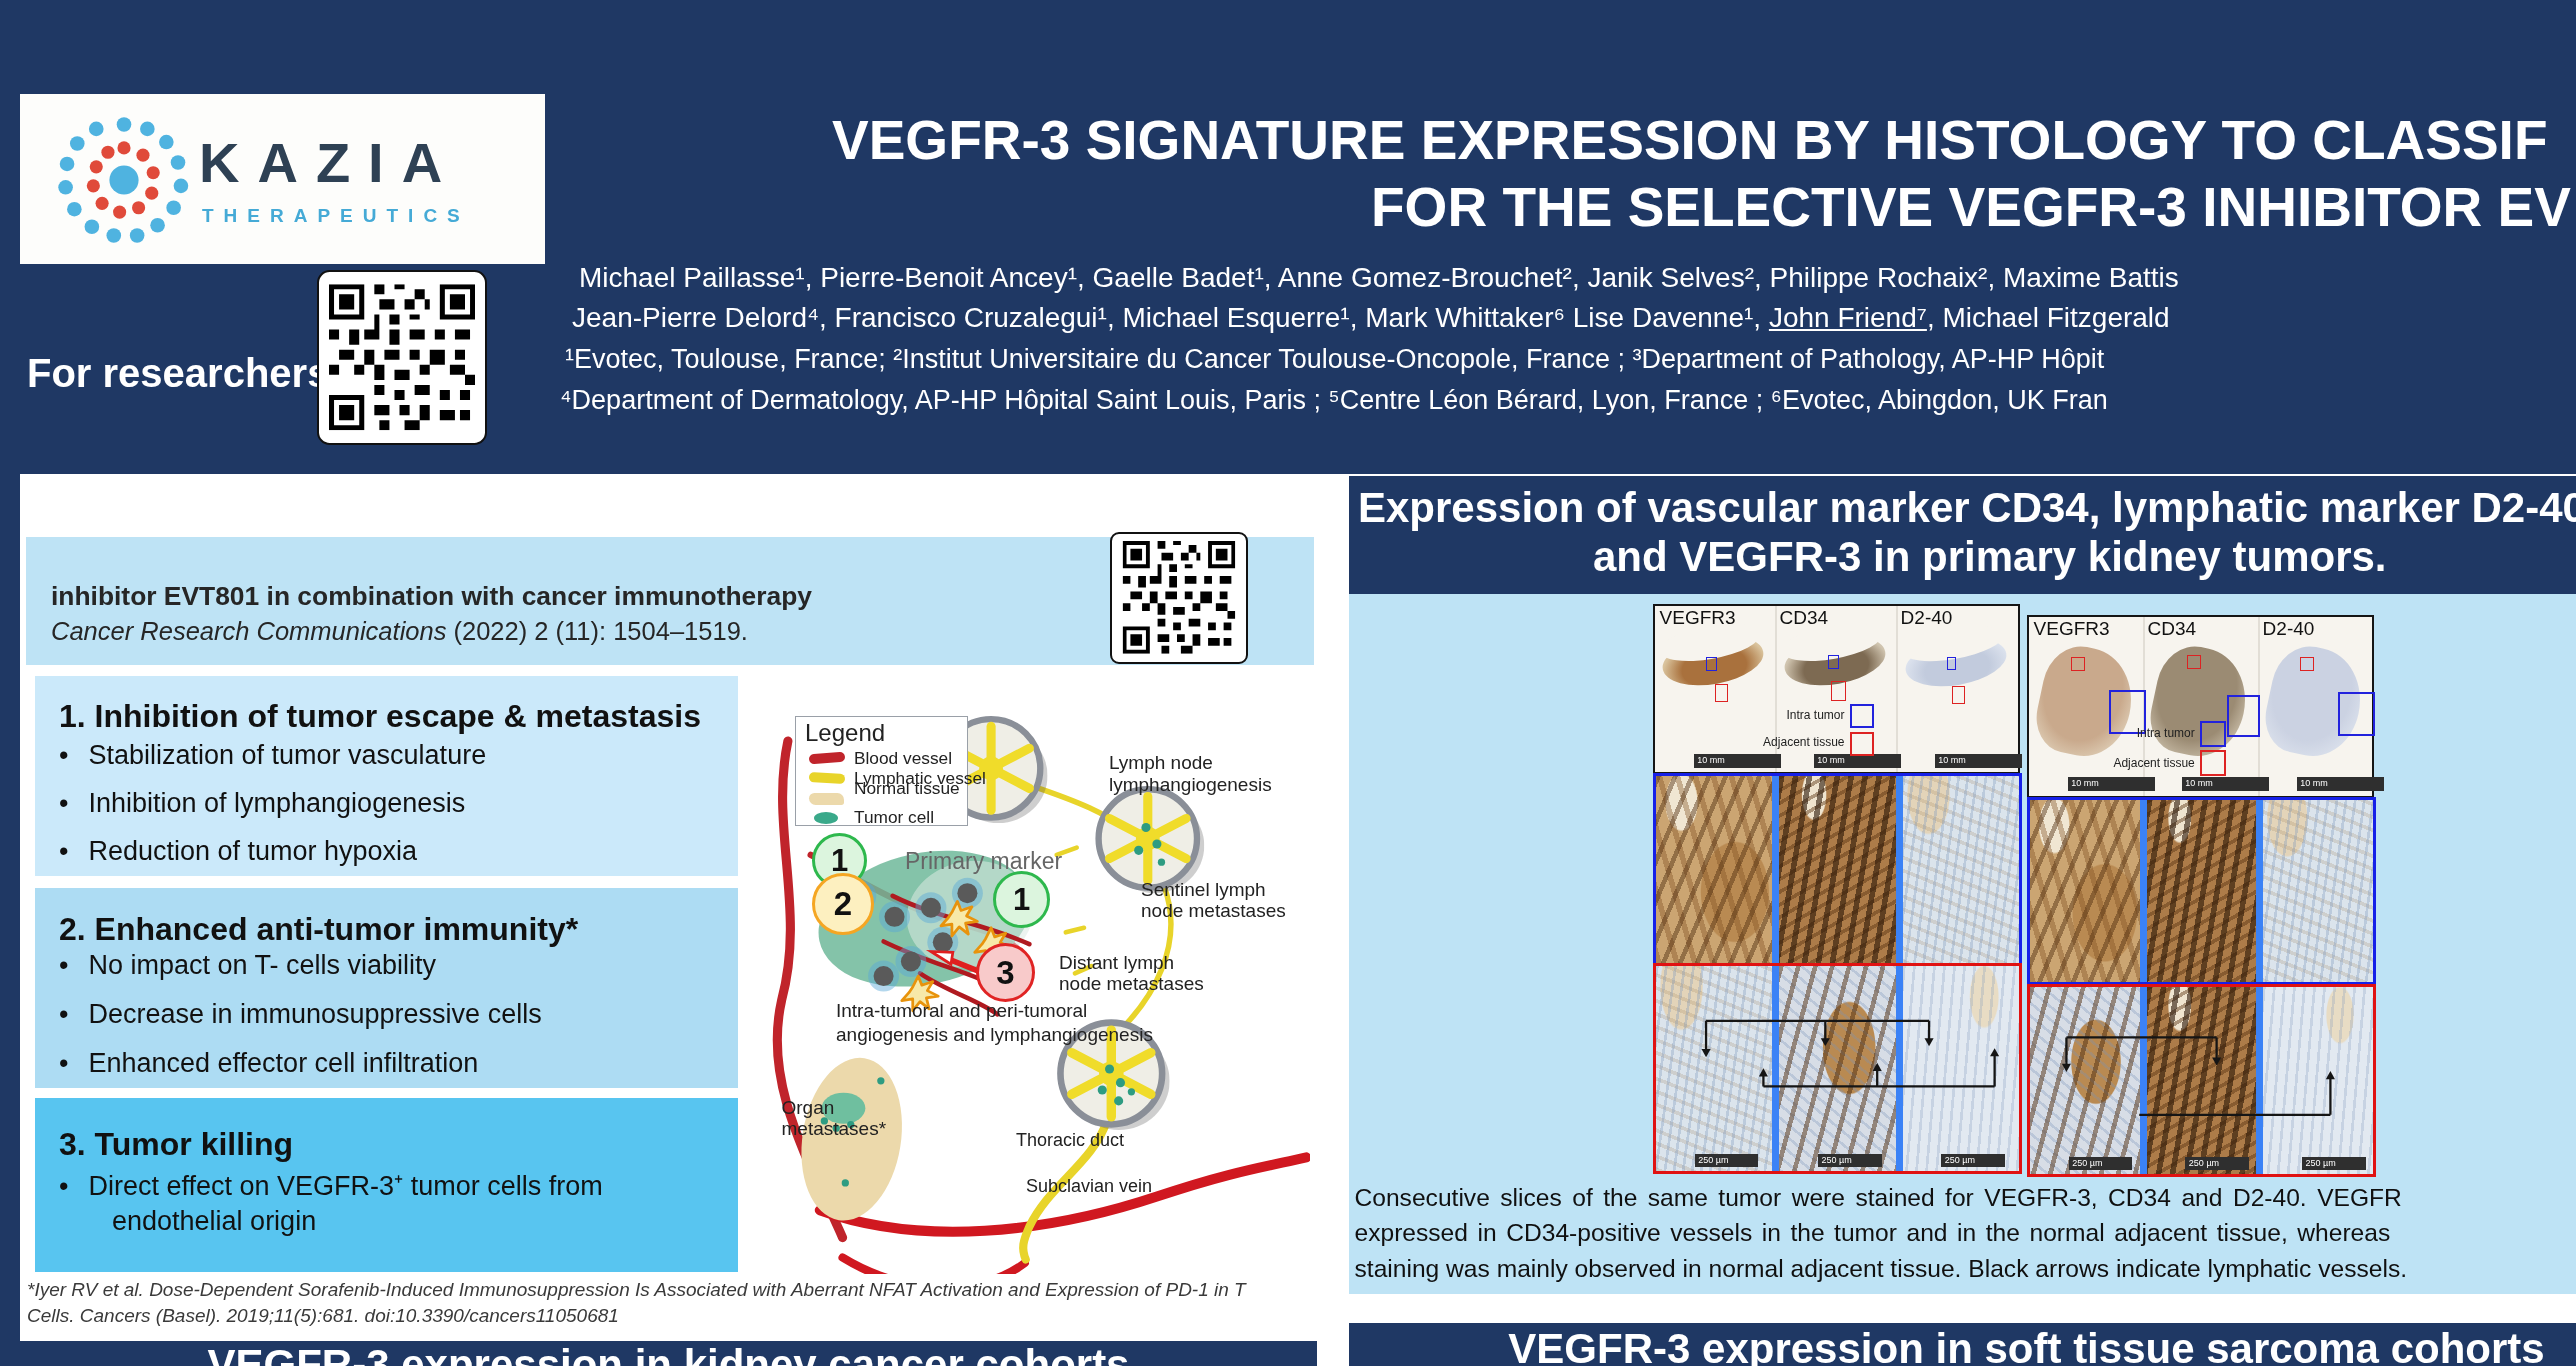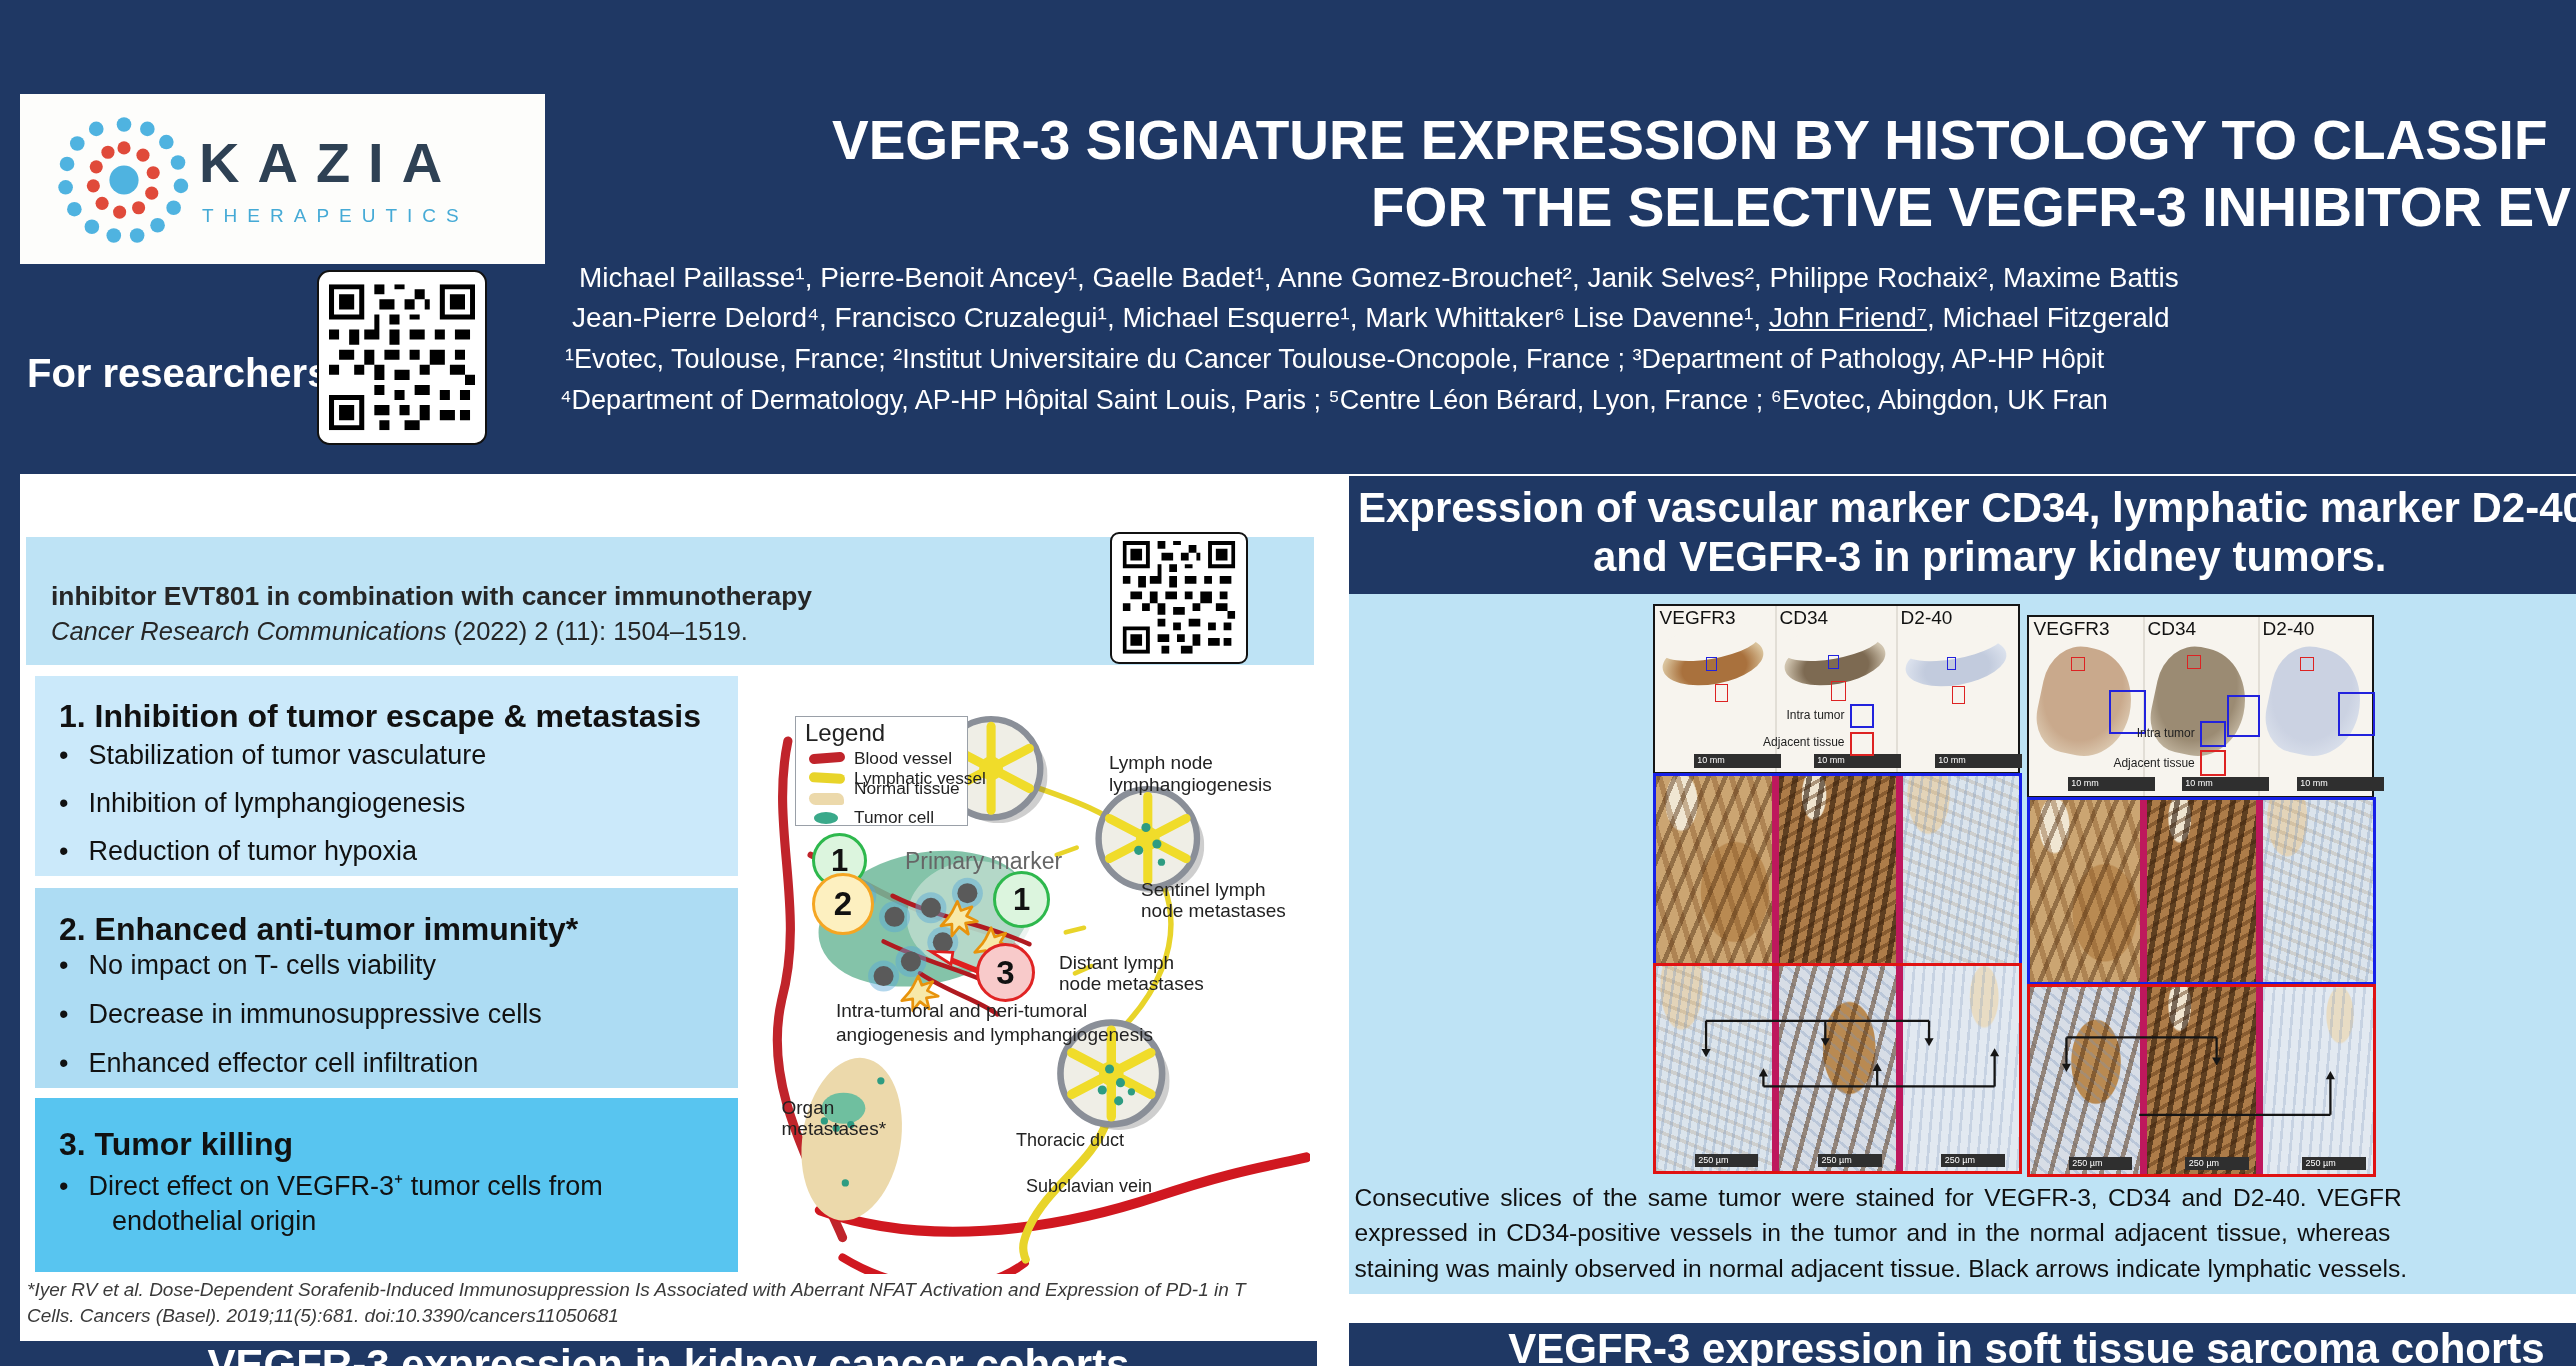--- a/index.html
+++ b/index.html
@@ -7,21 +7,21 @@
           background:#1F3864;font-family:"Liberation Sans",sans-serif;}
   .abs{position:absolute;}
   .nw{white-space:nowrap;}
   .w{color:#fff;}
   .b{font-weight:bold;}
   .i{font-style:italic;}
 
   
   .logo-card{left:20px;top:94px;width:525px;height:170px;background:#fdfdfb;}
   .logo-word{left:179px;top:36px;font-size:56px;font-weight:bold;letter-spacing:18px;color:#2e4154;}
-  .logo-sub{left:182px;top:111px;font-size:19px;letter-spacing:10px;color:#45aad6;font-weight:normal;}
+  .logo-sub{left:182px;top:111px;font-size:19px;letter-spacing:10px;color:#45aad6;font-weight:bold;}
   .for-researchers{left:27px;top:351px;font-size:40px;font-weight:bold;color:#fff;}
   .qr{background:#fff;border-radius:12.8px;border:2.7px solid #111;}
   .qr svg{position:absolute;left:6%;top:6%;width:88%;height:88%;}
   .title-line{color:#fff;font-weight:bold;font-size:55px;}
   .authors{color:#fff;font-size:28px;}
   .affil{color:#fff;font-size:27px;}
   .ul{text-decoration:underline;}
 
   
   .content-bg{left:20px;top:474px;width:2556px;height:893px;background:#fff;}
@@ -47,21 +47,21 @@
   .legendbox{left:39px;top:16.4px;width:171px;height:108px;background:#fff;border:1.8px solid #9aa0a8;}
   .legend-title{left:9px;top:1.8px;font-size:24px;color:#222;}
   .legend-item{font-size:17.3px;color:#222;}
   .dlabel{font-size:19px;color:#222;line-height:20px;}
   .dlabel-big{font-size:23px;color:#666;}
   .numcircle{border-radius:50%;text-align:center;font-weight:bold;color:#111;}
 
   
   .rcontent{left:1349px;top:594px;width:1227px;height:700px;background:#BEE3F5;}
   .figbox{position:absolute;background:#F7F4EE;border:2.7px solid #151515;}
-  .figrow{position:absolute;display:flex;gap:7px;background:#be185d;}
+  .figrow{position:absolute;display:flex;gap:7px;background:#3b82f6;}
   .figrow.bblue{border:3.6px solid #1620E8;}
   .figrow.bred{border:3.6px solid #E01212;}
   .stain-label{position:absolute;left:4.6px;top:0.9px;font-size:19px;color:#111;}
   .panel{position:relative;flex:1;overflow:hidden;}
   .vline{position:absolute;top:0;bottom:0;width:1.8px;background:#e2ded6;}
   .tissue-cres{position:absolute;border-radius:50%;}
   .blob{position:absolute;}
   .annot{position:absolute;}
   .scalebar{position:absolute;height:13.7px;background:#2f2f2f;color:#fff;font-size:9px;
             line-height:13.7px;padding-left:3.6px;width:84px;margin-left:35px;}

